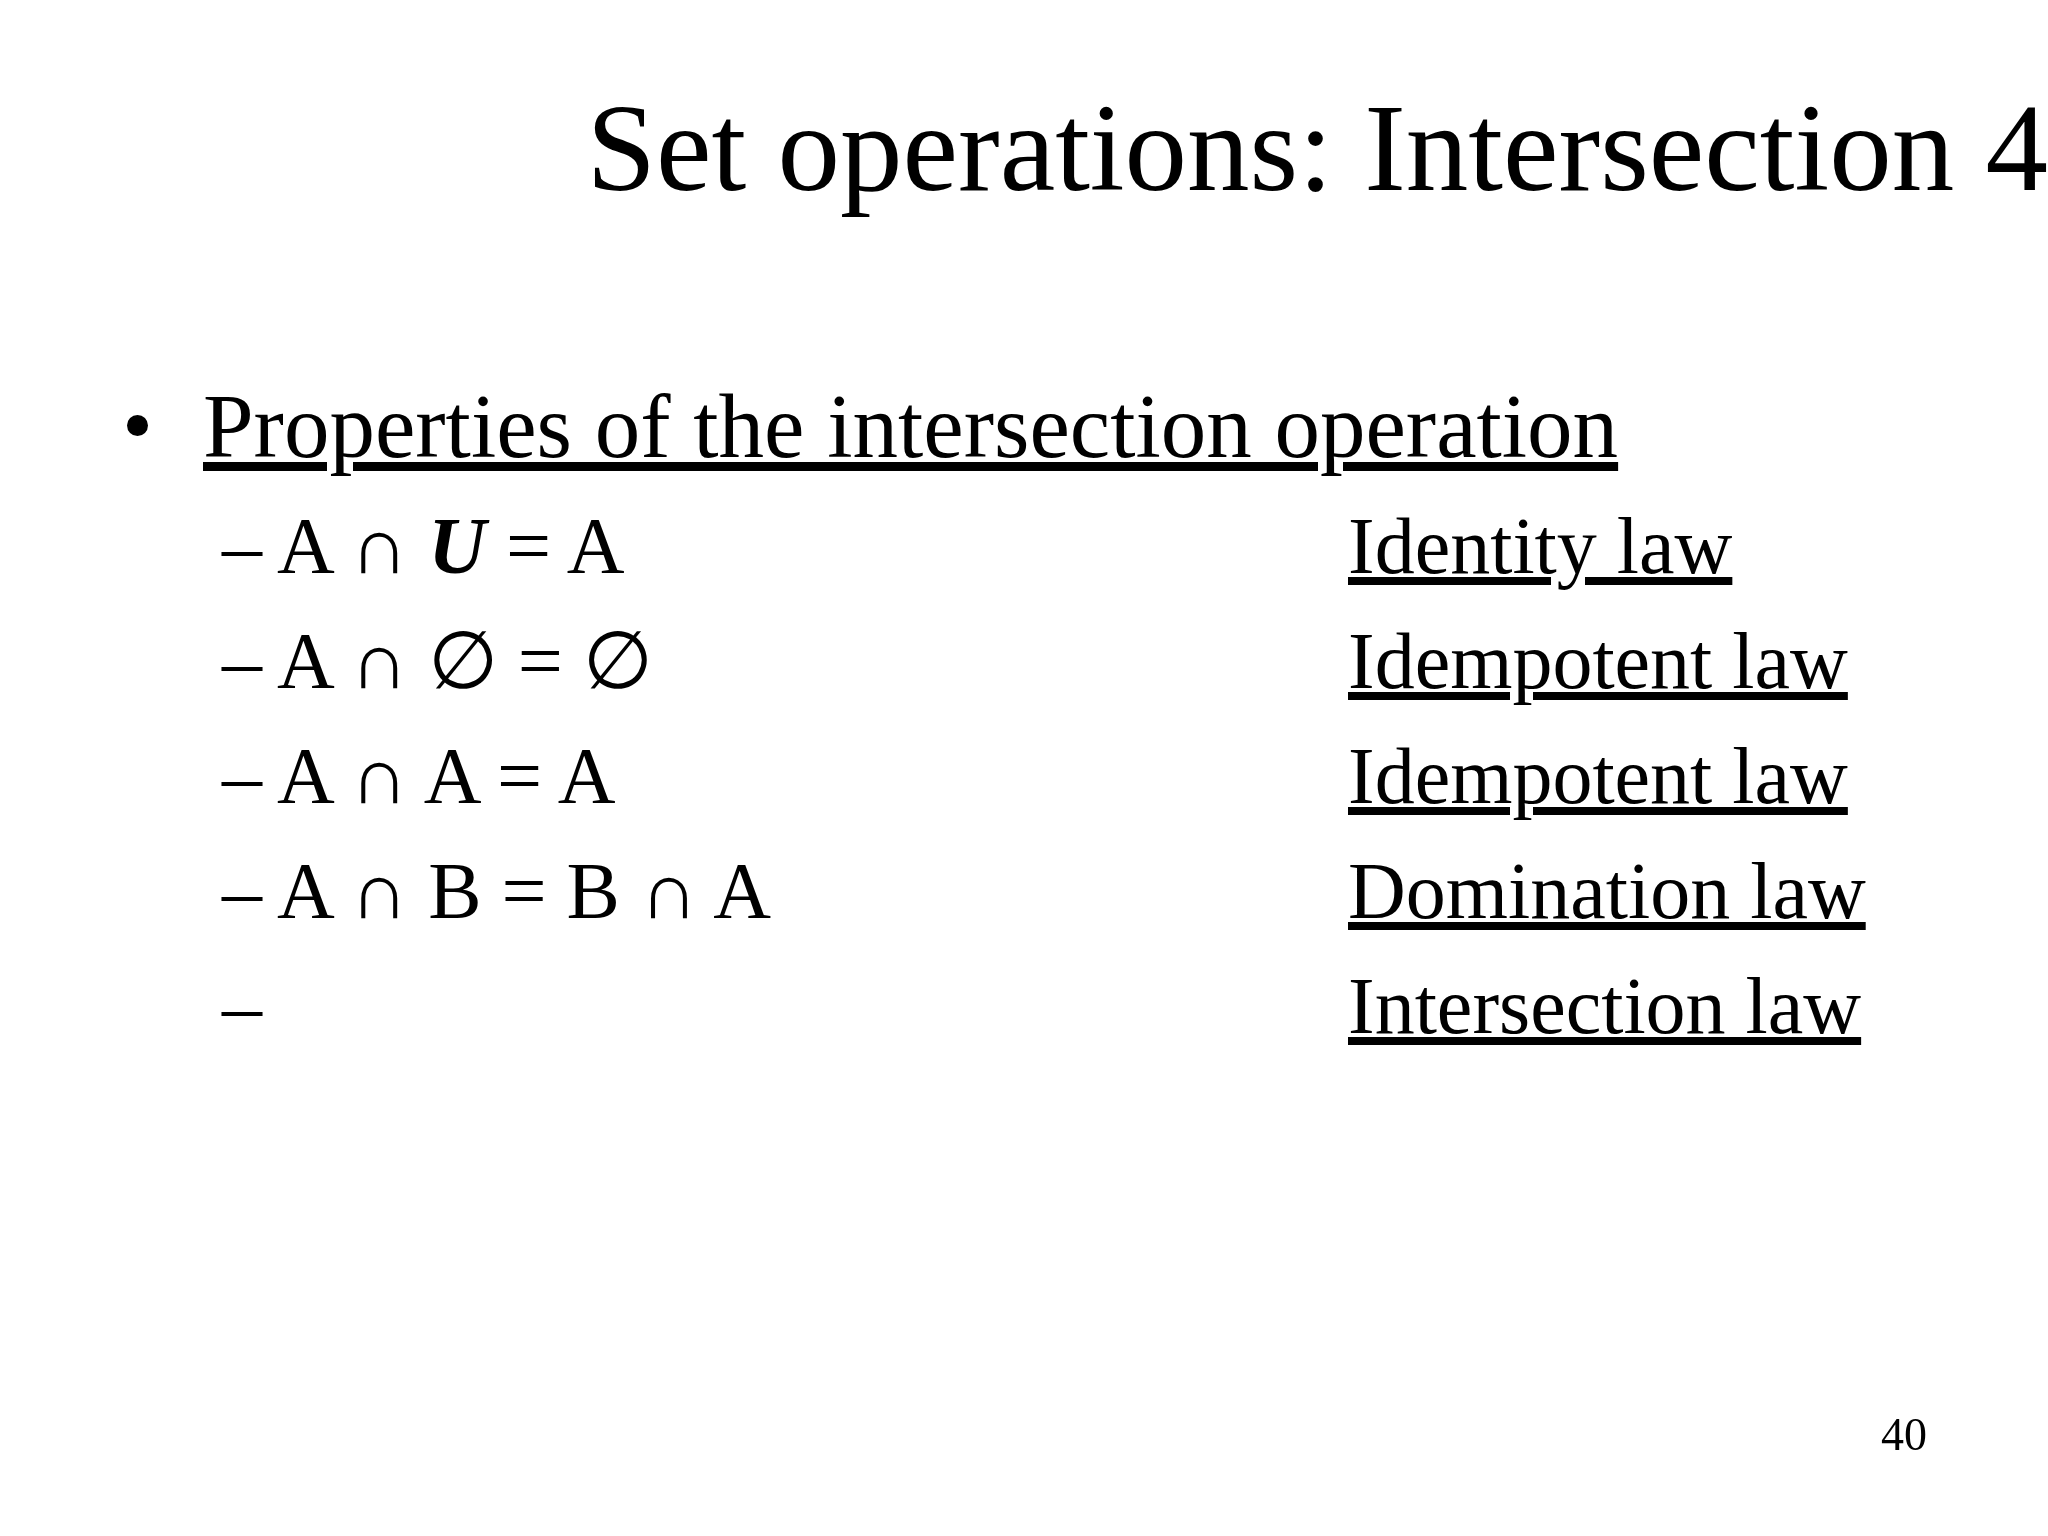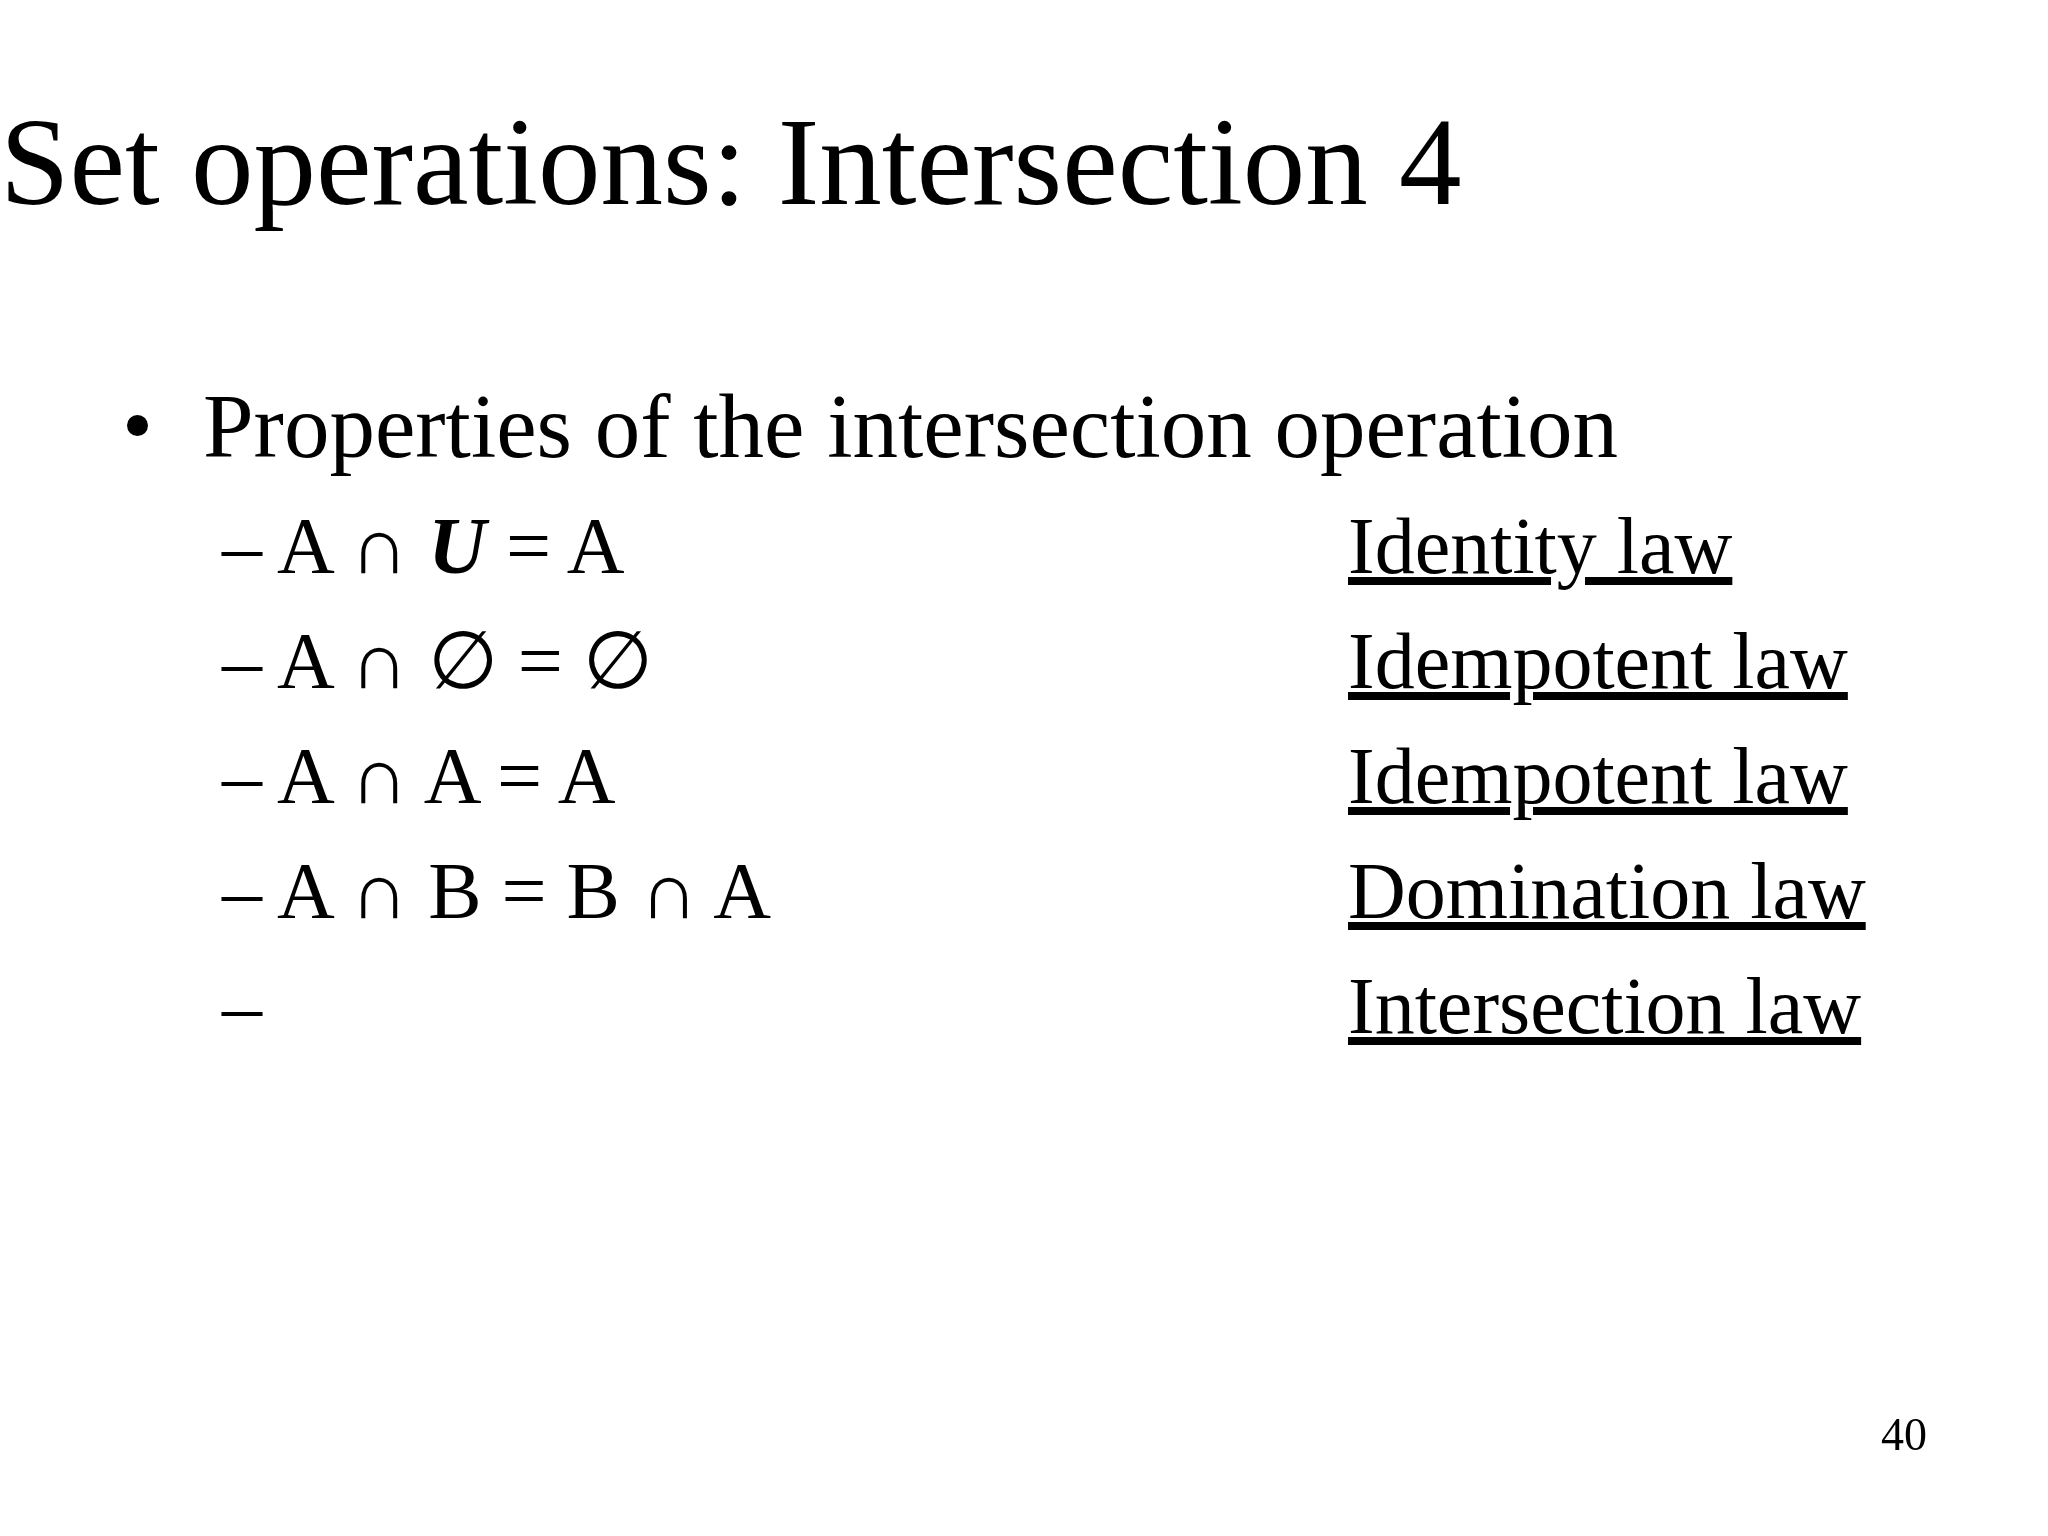--- a/index.html
+++ b/index.html
@@ -7,39 +7,40 @@
     width: 2048px; height: 1536px;
     background: #ffffff;
     color: #000000;
     position: relative;
     overflow: hidden;
     font-family: "Liberation Serif", "DejaVu Serif", "DejaVu Sans", serif;
   }
   .slide { position: absolute; inset: 0; }
   .title {
     position: absolute;
-    top: 100px; left: 0; width: 100%;
-    text-align: left;
+    top: 86px; left: 0; width: 100%;
+    text-align: right;
     font-size: 125px;
     line-height: 1;
     white-space: nowrap;
   }
   .bullet-dot {
     position: absolute;
     left: 127px; top: 415px;
     width: 21px; height: 21px;
     background: #000000;
     border-radius: 50%;
   }
   .bullet-text {
     position: absolute;
     left: 203px; top: 381px;
     font-size: 91px;
     line-height: 1;
     white-space: nowrap;
+    text-decoration: underline;
   }
   .sub-row {
     position: absolute;
     left: 0; width: 100%;
     height: 115px;
     font-size: 80px;
     line-height: 1;
   }
   .dash    { position: absolute; left: 222px; }
   .formula { position: absolute; left: 277px; white-space: nowrap; }

